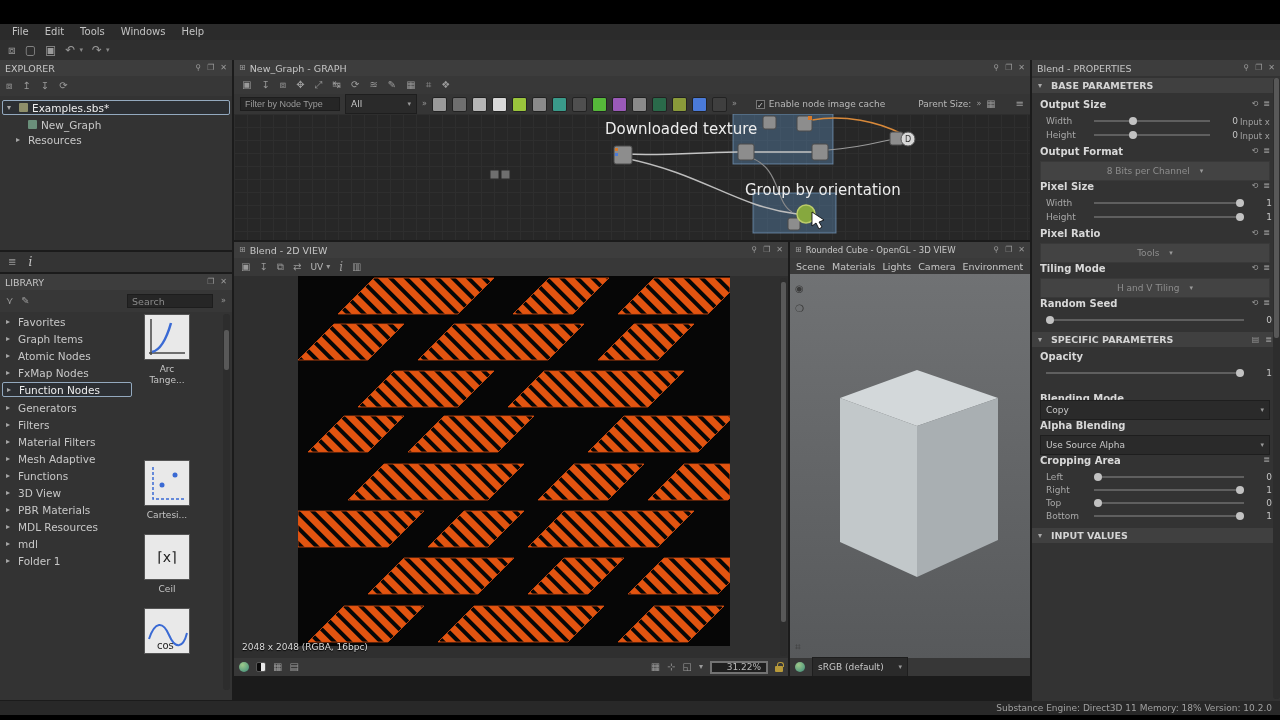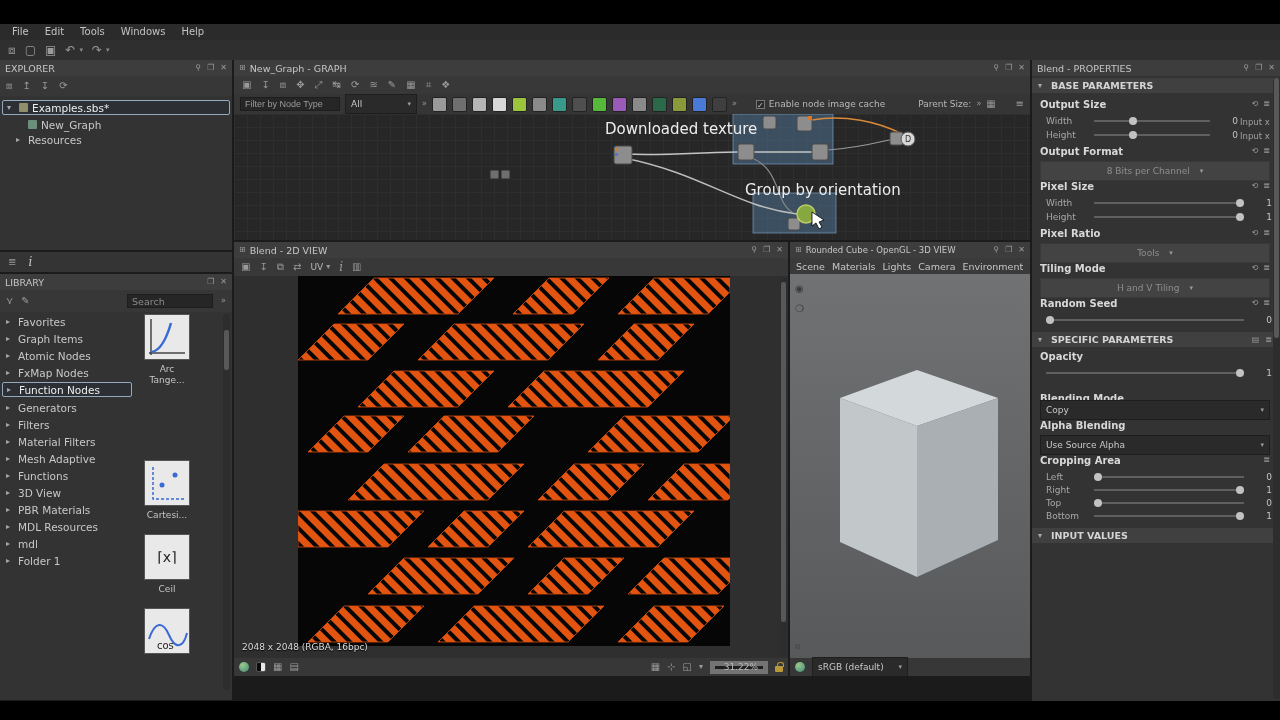--- a/index.html
+++ b/index.html
@@ -51,21 +51,21 @@
 .pname{position:absolute;left:14px;top:2px;font-size:9px;color:#a8a8a8}
 .ptrack{position:absolute;top:6px;height:2px;background:#5f5f5f}
 .pknob{position:absolute;top:-3px;width:8px;height:8px;border-radius:50%;background:#c2c2c2}
 .pval{position:absolute;top:2px;font-size:9px;color:#c4c4c4;width:24px;text-align:right}
 .pextra{position:absolute;top:2.5px;font-size:8.5px;color:#a0a0a0}
 .pdd{position:absolute;left:8px;right:10px}
 .sphere{width:10px;height:10px;border-radius:50%;background:radial-gradient(circle at 35% 30%,#9ec88a,#3a8a7a)}
 .bw{width:10px;height:10px;border-radius:2px;background:linear-gradient(90deg,#0a0a0a 50%,#e8e8e8 50%);border:1px solid #555}
 .lock{width:8px;height:6px;background:#b89a3a;border-radius:1px;position:relative;margin-top:4px}
 .lock::before{content:"";position:absolute;left:1.5px;top:-4px;width:5px;height:4px;border:1px solid #b89a3a;border-bottom:none;border-radius:3px 3px 0 0}
-.zoombox{height:13px;background:#1f1f1f;border:5px solid #737373;color:#b8b8b8;font-size:9px;display:flex;align-items:center;justify-content:flex-end;padding:0 5px;width:58px}
+.zoombox{height:13px;background:#1f1f1f;border:2px solid #737373;color:#b8b8b8;font-size:9px;display:flex;align-items:center;justify-content:flex-end;padding:0 5px;width:58px}
 .statusbar{position:absolute;left:0;top:701px;width:1280px;height:14px;background:#282828;display:flex;align-items:center;justify-content:flex-end;padding-right:8px}
 .statusbar span{font-size:9px;color:#a0a0a0}
 .menurow3d{position:absolute;left:0;top:16px;right:0;height:16px;background:#3a3a3a;display:flex;align-items:center;gap:7px;padding:0 6px}
 .menurow3d span.m{font-size:9.5px;color:#c6c6c6}
 .view3d-canvas{position:absolute;left:0;top:32px;right:0;bottom:18px;background:linear-gradient(#707274,#57595b)}
 .btoolbar{position:absolute;left:0;right:0;bottom:0;height:18px;background:#373737;display:flex;align-items:center;gap:7px;padding:0 5px}
 </style>
 </head>
 <body>
 
@@ -623,14 +623,17 @@
         <span class="t">INPUT VALUES</span>
       </div>
 
       <div class="vscroll" style="right:0;top:18px;bottom:2px">
           <div class="vthumb" style="top:0;height:260px"></div>
         </div>
     </div>
 
   </div>
 
+  <div class="statusbar">
+    <span>Substance Engine: Direct3D 11   Memory: 18%   Version: 10.2.0</span>
+  </div>
 
 </div>
 
 </body></html>

